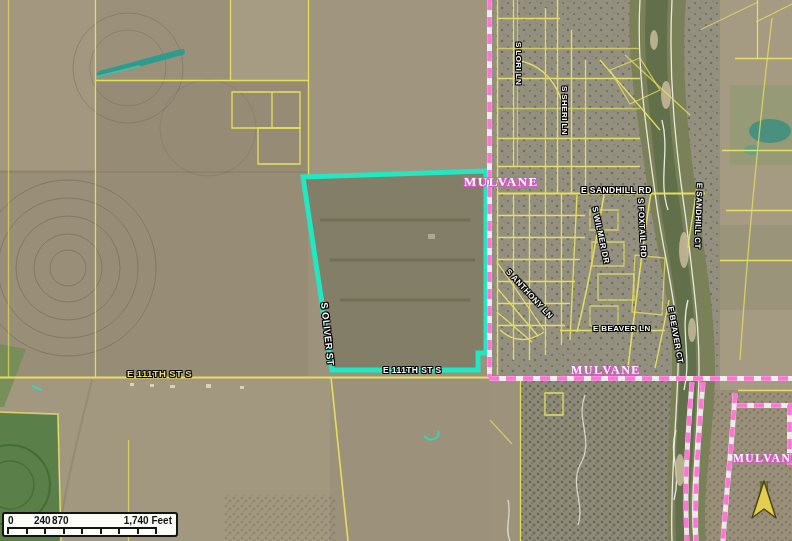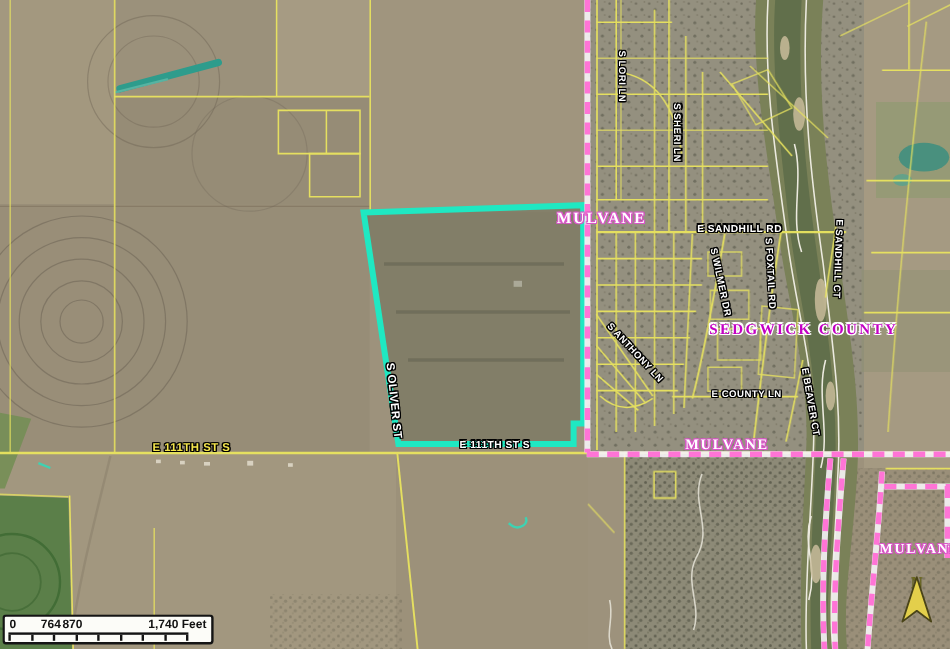--- a/index.html
+++ b/index.html
@@ -237,39 +237,38 @@
       <path d="M735,393 C732,445 726,495 723,541"></path>
       <path d="M737,405.5 H792"></path>
           <path d="M789.5,405 V465"></path>
     </g>
   </g>
 </svg>
 
 <div class="lbl city" style="left:464px;top:175px;">MULVANE</div>
 <div class="lbl city" style="left:571px;top:364px;font-size:12px;">MULVANE</div>
 <div class="lbl city" style="left:733px;top:453px;font-size:11.5px;">MULVANE</div>
-<div class="lbl county" style="left:591px;top:268px;">SEDGWICK COUNTY</div>
 
 <div class="lbl road road-yellow" style="left:127px;top:369px;">E 111TH ST S</div>
 <div class="lbl road" style="left:383px;top:366px;font-size:8.5px;">E 111TH ST S</div>
 <div class="lbl road vert" style="left:329px;top:302px;font-size:9.5px;transform:rotate(84deg);">S OLIVER ST</div>
 <div class="lbl road road-sm" style="left:581px;top:186px;font-size:8.5px;">E SANDHILL RD</div>
 <div class="lbl road road-sm vert" style="left:703px;top:183px;transform:rotate(92deg);">E SANDHILL CT</div>
 <div class="lbl road road-sm vert" style="left:522px;top:42px;transform:rotate(90deg);">S LORI LN</div>
 <div class="lbl road road-sm vert" style="left:568px;top:86px;transform:rotate(90deg);">S SHERI LN</div>
 <div class="lbl road road-sm vert" style="left:598px;top:206px;transform:rotate(78deg);">S WILMER DR</div>
 <div class="lbl road road-sm vert" style="left:644px;top:198px;transform:rotate(87deg);">S FOXTAIL RD</div>
-<div class="lbl road road-sm" style="left:593px;top:325px;">E COUNTY LN</div>
+<div class="lbl road road-sm" style="left:593px;top:325px;">E BEAVER LN</div>
 <div class="lbl road road-sm vert" style="left:674px;top:306px;transform:rotate(80deg);">E BEAVER CT</div>
 <div class="lbl road road-sm vert" style="left:510px;top:268px;transform:rotate(47deg);">S ANTHONY LN</div>
 
 <div id="scalebar">
   <div class="nums">
     <span id="sb0">0</span>
-    <span id="sb1">764</span>
+    <span id="sb1">240</span>
     <span id="sb2">870</span>
     <span id="sb3">1,740 Feet</span>
   </div>
   <div id="ruler">
     <i></i>
         <i></i>
         <i></i>
         <i></i>
         <i></i>
         <i></i>

